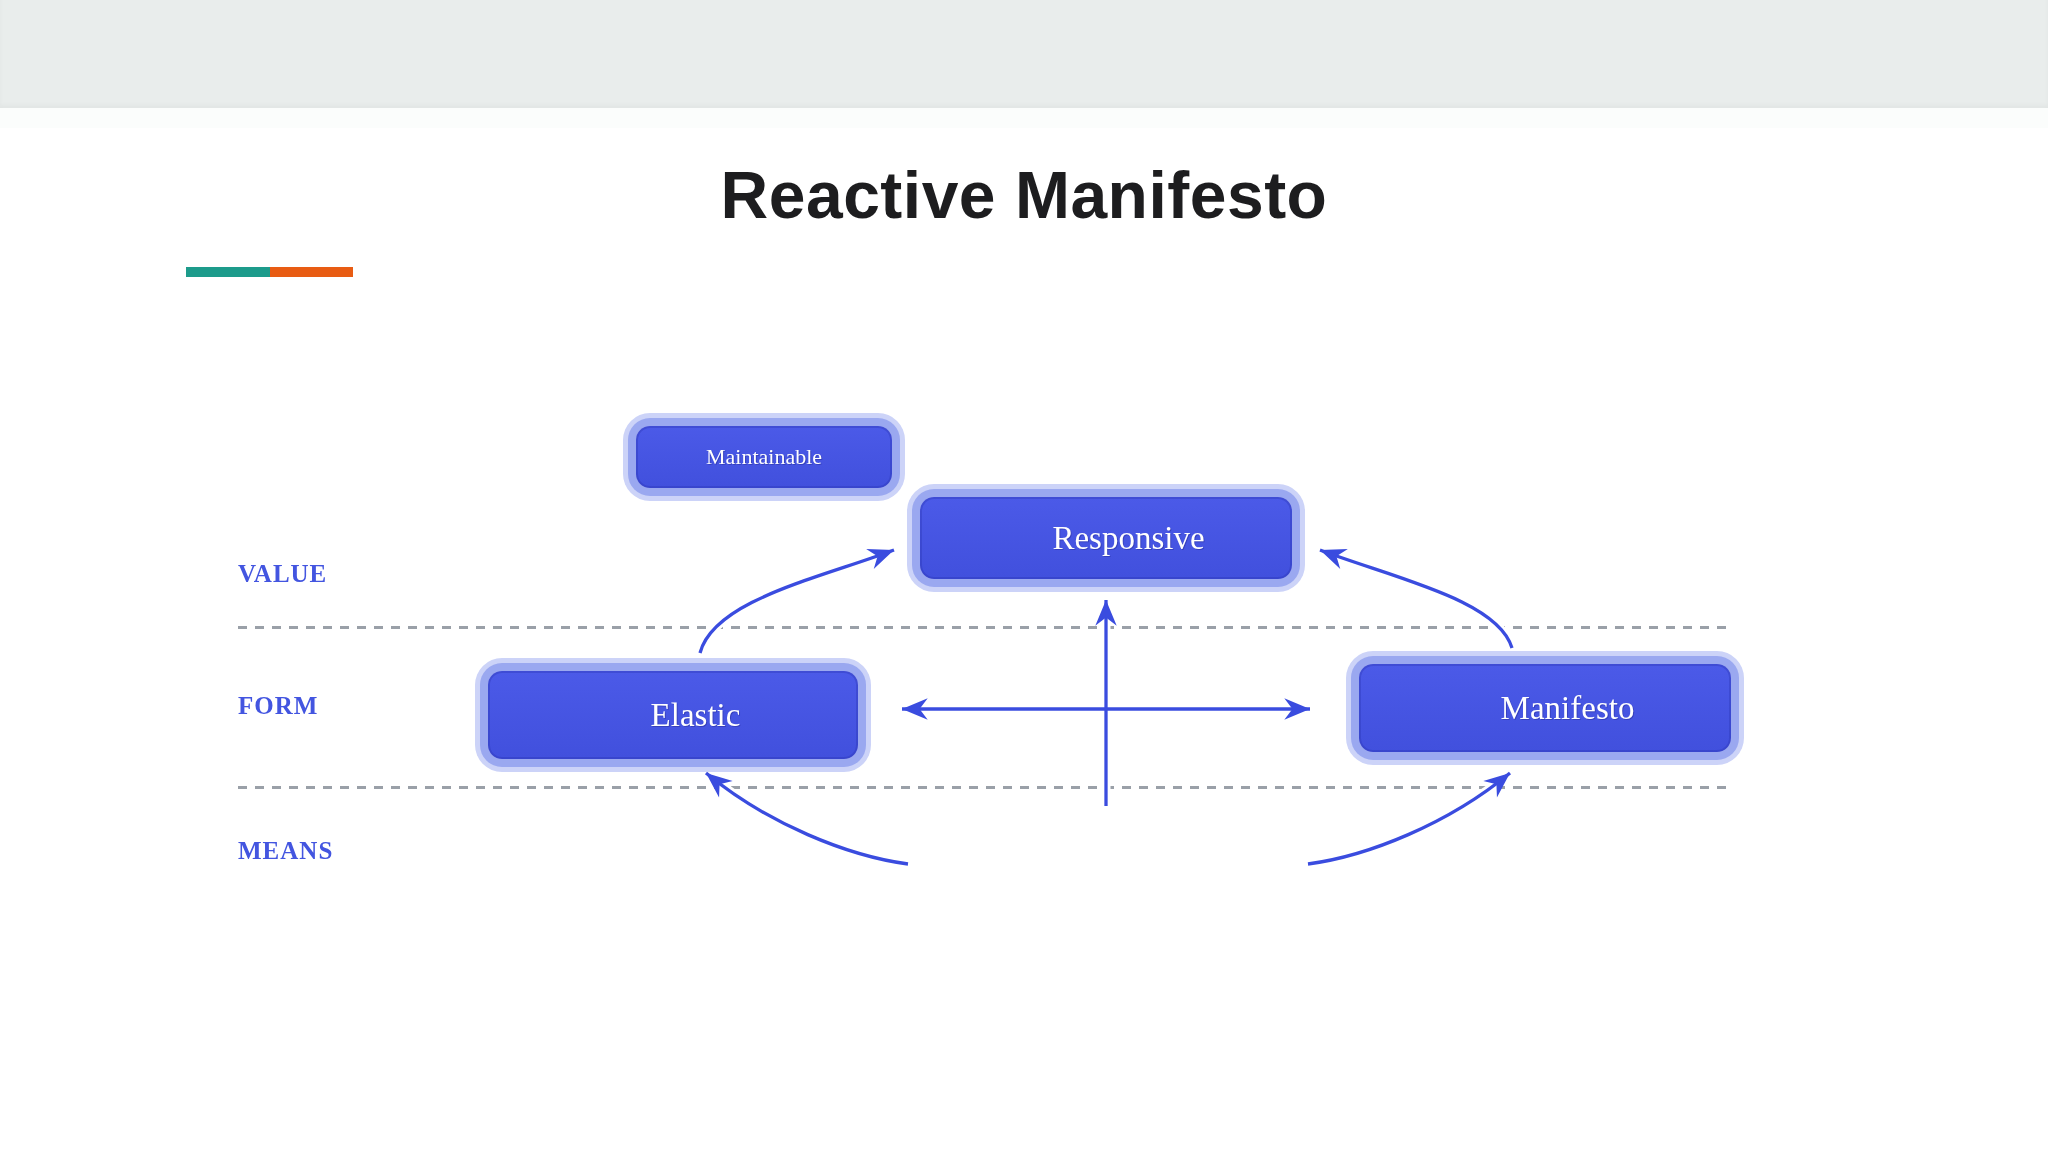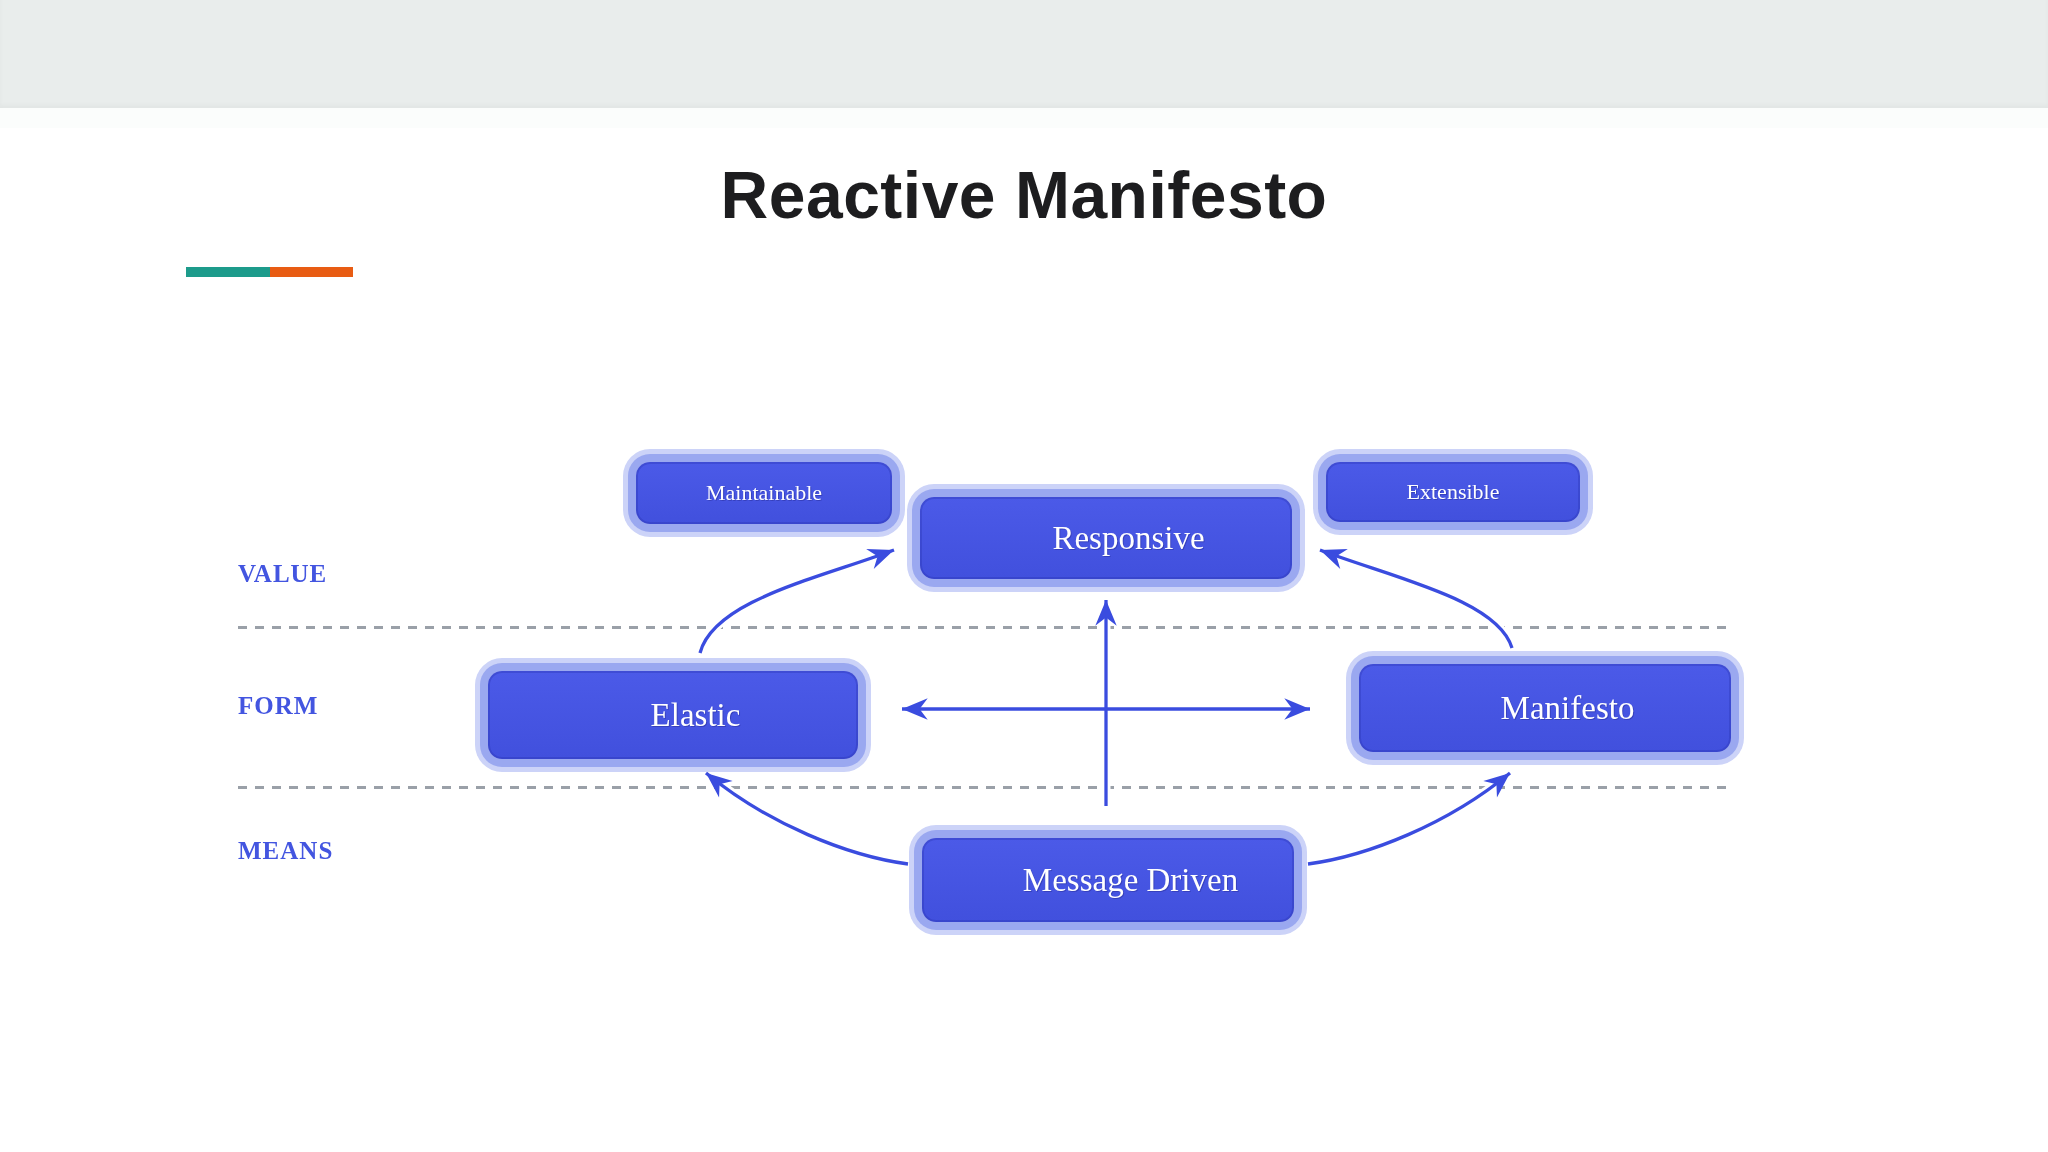--- a/index.html
+++ b/index.html
@@ -50,21 +50,21 @@
   .arrows .halo{stroke:#ffffff;stroke-width:9;fill:none;}
   .arrows .line{stroke:var(--arrow);stroke-width:3.3;fill:none;}
   .arrows marker path{fill:var(--arrow);}
 
   .node{position:absolute;display:flex;align-items:center;justify-content:center;
     background:linear-gradient(180deg,var(--node-fill),var(--node-fill-dark));
     border-radius:14px;color:var(--node-text);
     font-family:"Liberation Serif",serif;font-weight:400;
     text-shadow:1px 1px 0 rgba(30,30,120,0.35);
     box-shadow:inset 0 0 0 2px rgba(35,45,170,0.30),0 0 0 8px var(--node-ring),0 0 0 13px var(--node-ring-outer);}
-  .node.small{font-size:22px;margin-top:36px;}
+  .node.small{font-size:22px;}
   .node.big{font-size:33px;padding-left:45px;}
   .node.maintainable{left:636px;top:426px;width:256px;height:62px;}
   .node.extensible{left:1326px;top:426px;width:254px;height:60px;}
   .node.responsive{left:920px;top:497px;width:372px;height:82px;}
   .node.elastic{left:488px;top:671px;width:370px;height:88px;}
   .node.resilient{left:1359px;top:664px;width:372px;height:88px;}
   .node.message-driven{left:922px;top:838px;width:372px;height:84px;}
 </style>
 </head>
 <body>
@@ -107,30 +107,24 @@
       <path class="line" d="M 1512 648 C 1498 600, 1394 578, 1320 550" marker-end="url(#ah)"></path>
       <path class="line" d="M 908 864 C 848 856, 768 824, 706 773" marker-end="url(#ah)"></path>
       <path class="line" d="M 1308 864 C 1368 856, 1448 824, 1510 773" marker-end="url(#ah)"></path>
       <path class="line" d="M 902 709 L 1310 709" marker-start="url(#ah)" marker-end="url(#ah)"></path>
       <path class="line" d="M 1106 806 L 1106 600" marker-end="url(#ah)"></path>
     </svg>
 
     <div class="node small maintainable">
       <span>Maintainable</span>
     </div>
-    <div class="node small extensible">
-      <span>Extensible</span>
-    </div>
     <div class="node big responsive">
       <span>Responsive</span>
     </div>
     <div class="node big elastic">
       <span>Elastic</span>
     </div>
     <div class="node big resilient">
       <span>Manifesto</span>
     </div>
-    <div class="node big message-driven">
-      <span>Message Driven</span>
-    </div>
 
   </div>
 </div>
 
 </body></html>

